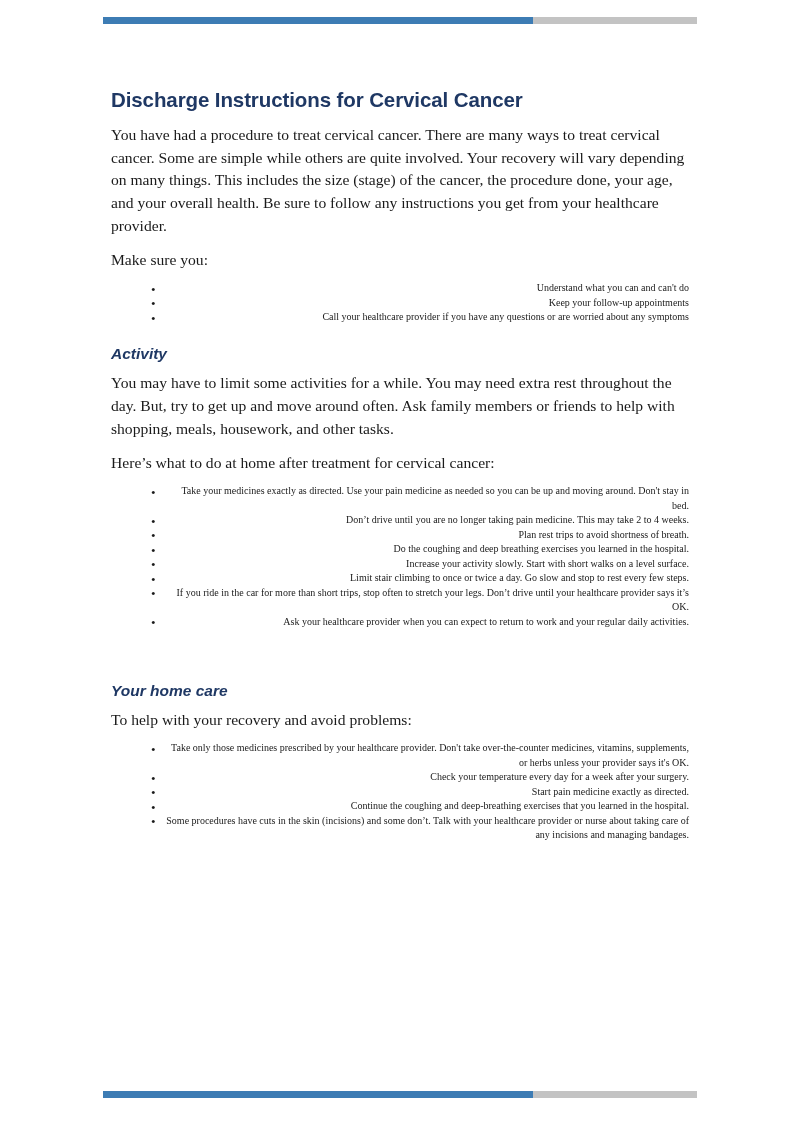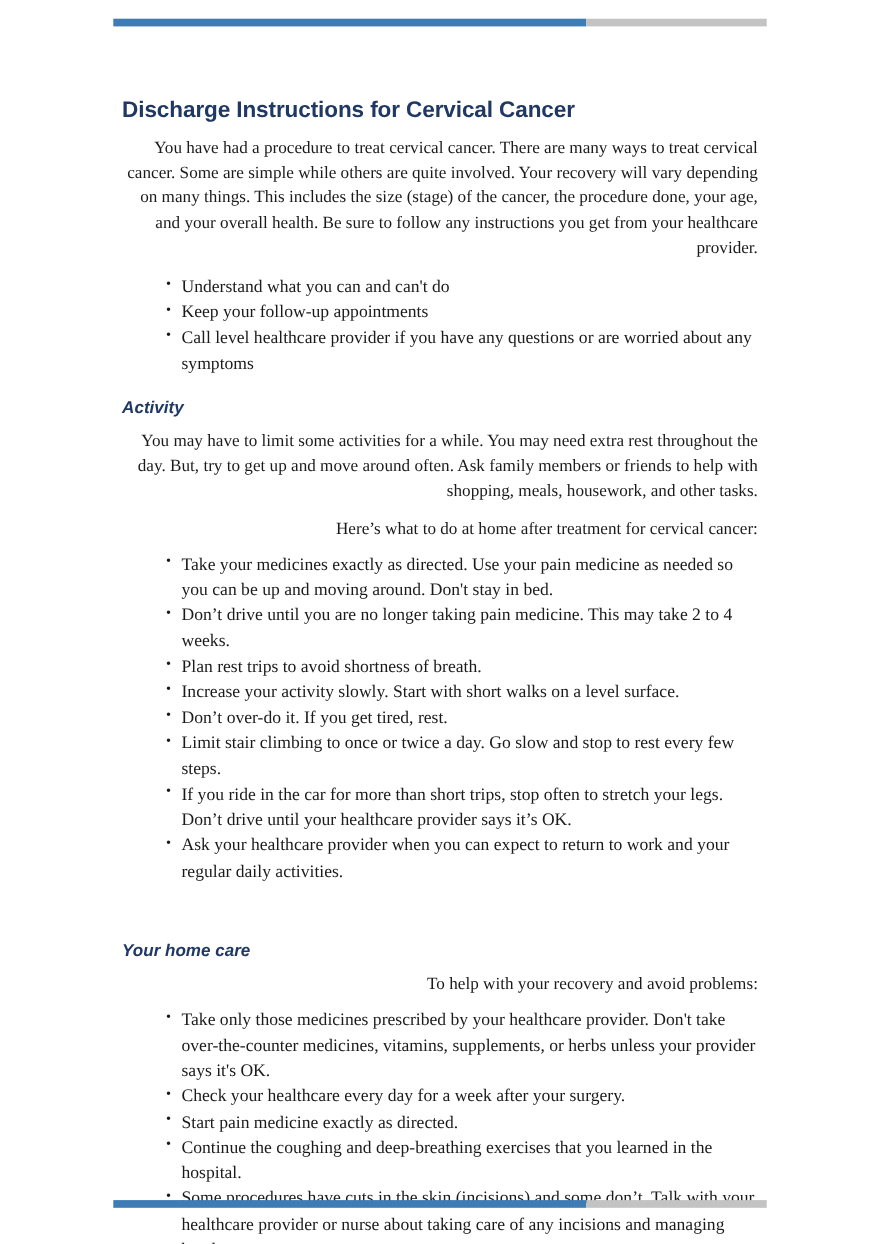--- a/index.html
+++ b/index.html
@@ -75,37 +75,38 @@
     font-style: italic;
   }
   h2.section-title.spaced-top {
     margin-top: 52px;
   }
 
   p.para {
     font-size: 15.6px;
     line-height: 1.47;
     margin: 0 0 11px 0;
-    text-align: right;
+    text-align: left;
   }
   p.para.tight {
     margin-bottom: 9px;
   }
 
   ul.bullets {
     list-style: none;
     margin: 0 0 11px 0;
     padding: 0 0 0 40px;
   }
   ul.bullets li {
     position: relative;
-    font-size: 16px;
+    font-size: 10px;
     line-height: 1.455;
     padding-left: 14px;
     margin: 0;
+    text-align: right;
   }
   ul.bullets li::before {
     content: "\2022";
     position: absolute;
     left: 0;
     top: -0.5px;
     font-size: 13px;
     line-height: inherit;
     color: #1a1a1a;
   }
@@ -134,51 +135,52 @@
     <div class="seg-blue" style="width: 430px;"></div>
     <div class="seg-gray"></div>
   </div>
 
   <div class="content">
 
     <h1 class="doc-title">Discharge Instructions for Cervical Cancer</h1>
 
     <p class="para">You have had a procedure to treat cervical cancer. There are many ways to treat cervical cancer. Some are simple while others are quite involved. Your recovery will vary depending on many things. This includes the size (stage) of the cancer, the procedure done, your age, and your overall health. Be sure to follow any instructions you get from your healthcare provider.</p>
 
+    <p class="para tight">Make sure you:</p>
 
     <ul class="bullets">
       <li>Understand what you can and can't do</li>
       <li>Keep your follow-up appointments</li>
-      <li>Call level healthcare provider if you have any questions or are worried about any symptoms</li>
+      <li>Call your healthcare provider if you have any questions or are worried about any symptoms</li>
     </ul>
 
     <h2 class="section-title">Activity</h2>
 
     <p class="para">You may have to limit some activities for a while. You may need extra rest throughout the day. But, try to get up and move around often. Ask family members or friends to help with shopping, meals, housework, and other tasks.</p>
 
     <p class="para tight">Here’s what to do at home after treatment for cervical cancer:</p>
 
     <ul class="bullets">
       <li>Take your medicines exactly as directed. Use your pain medicine as needed so you can be up and moving around. Don't stay in bed.</li>
       <li>Don’t drive until you are no longer taking pain medicine. This may take 2 to 4 weeks.</li>
       <li>Plan rest trips to avoid shortness of breath.</li>
+      <li>Do the coughing and deep breathing exercises you learned in the hospital.</li>
       <li>Increase your activity slowly. Start with short walks on a level surface.</li>
-      <li>Don’t over-do it. If you get tired, rest.</li>
       <li>Limit stair climbing to once or twice a day. Go slow and stop to rest every few steps.</li>
       <li>If you ride in the car for more than short trips, stop often to stretch your legs. Don’t drive until your healthcare provider says it’s OK.</li>
       <li>Ask your healthcare provider when you can expect to return to work and your regular daily activities.</li>
     </ul>
 
     <h2 class="section-title spaced-top">Your home care</h2>
 
     <p class="para tight">To help with your recovery and avoid problems:</p>
 
     <ul class="bullets">
       <li>Take only those medicines prescribed by your healthcare provider. Don't take over-the-counter medicines, vitamins, supplements, or herbs unless your provider says it's OK.</li>
-      <li>Check your healthcare every day for a week after your surgery.</li>
+      <li>Check your temperature every day for a week after your surgery.</li>
       <li>Start pain medicine exactly as directed.</li>
       <li>Continue the coughing and deep-breathing exercises that you learned in the hospital.</li>
       <li>Some procedures have cuts in the skin (incisions) and some don’t. Talk with your healthcare provider or nurse about taking care of any incisions and managing bandages.</li>
 
     </ul>
 
   </div>
 
   <div class="rule rule-bottom">
     <div class="seg-blue" style="width: 430px;"></div>

